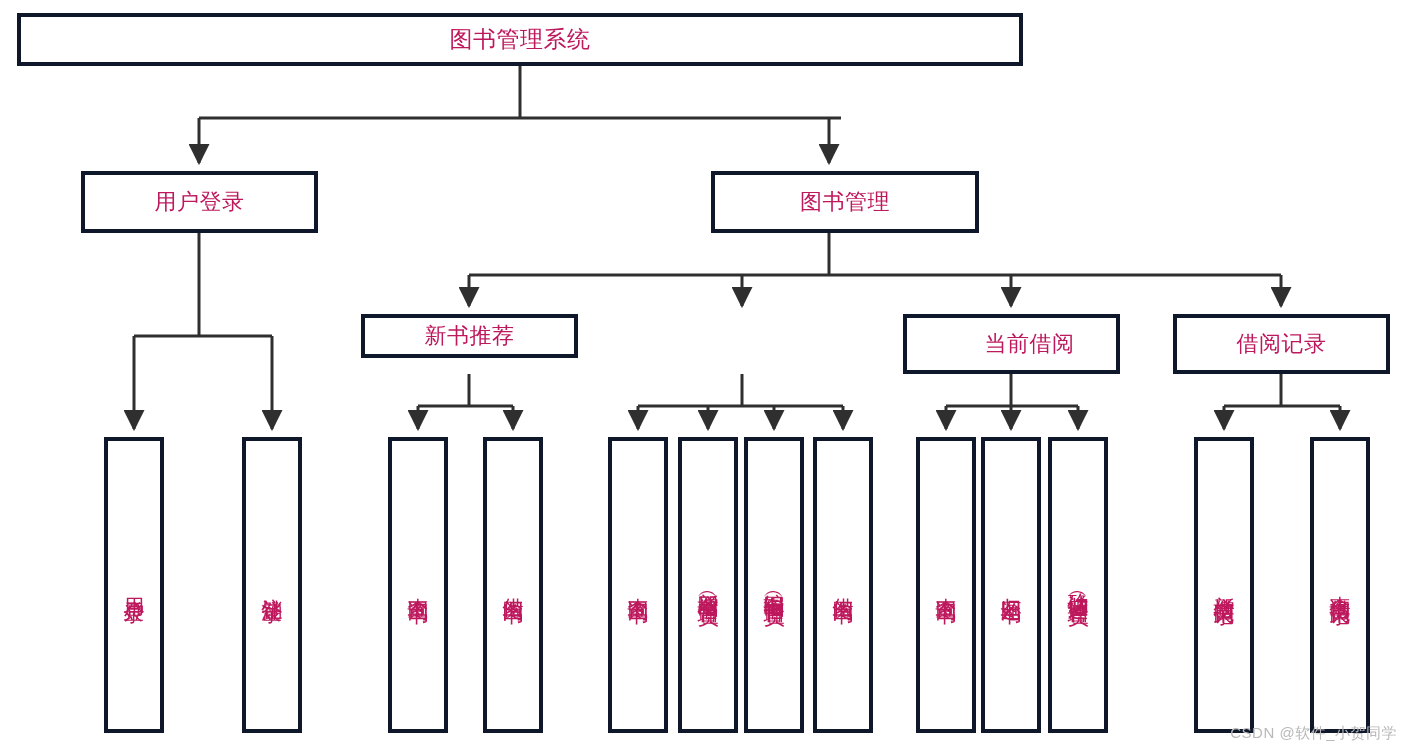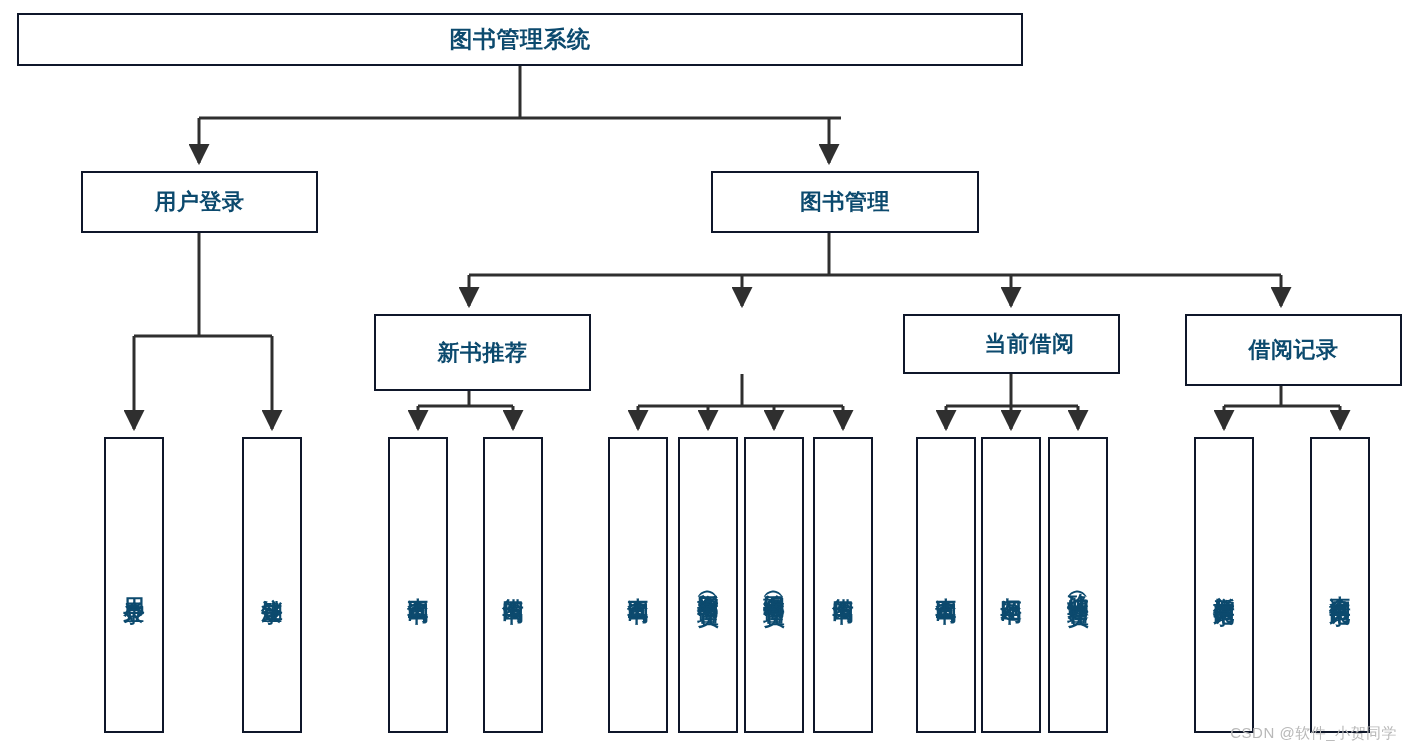--- a/index.html
+++ b/index.html
@@ -22,26 +22,25 @@
     left: 0;
     top: 0;
     width: 1405px;
     height: 747px;
     pointer-events: none;
   }
   .node {
     position: absolute;
     box-sizing: border-box;
     background: #ffffff;
-    border: 2px solid #0f172a;
+    border: 4px solid #0f172a;
     display: flex;
     align-items: center;
     justify-content: center;
-    color: #0c4a6e;
-    font-weight: bold;
+    color: #be185d;
   }
   .node .label {
     display: block;
     text-align: center;
     line-height: 1.18;
     letter-spacing: 0.5px;
   }
   
   .node.horiz .label {
     font-size: 22px;
@@ -131,27 +130,27 @@
     <span class="label">图书管理系统</span>
   </div>
 
   <div class="node horiz" style="left:81px;top:171px;width:237px;height:62px;">
     <span class="label">用户登录</span>
   </div>
   <div class="node horiz" style="left:711px;top:171px;width:268px;height:62px;">
     <span class="label">图书管理</span>
   </div>
 
-  <div class="node horiz" style="left:361px;top:314px;width:217px;height:77px;margin-left:13px;">
+  <div class="node horiz" style="left:361px;top:314px;width:217px;height:44px;">
     <span class="label">新书推荐</span>
   </div>
   <div class="node horiz" style="left:903px;top:314px;width:217px;height:60px;padding-left:36px;">
     <span class="label">当前借阅</span>
   </div>
-  <div class="node horiz" style="left:1173px;top:314px;width:217px;height:72px;margin-left:12px;">
+  <div class="node horiz" style="left:1173px;top:314px;width:217px;height:60px;">
     <span class="label">借阅记录</span>
   </div>
 
   <div class="node vert" style="left:104px;top:437px;width:60px;height:296px;">
     <span class="label">用户登录</span>
   </div>
   <div class="node vert" style="left:242px;top:437px;width:60px;height:296px;">
     <span class="label">注销登录</span>
   </div>
 

